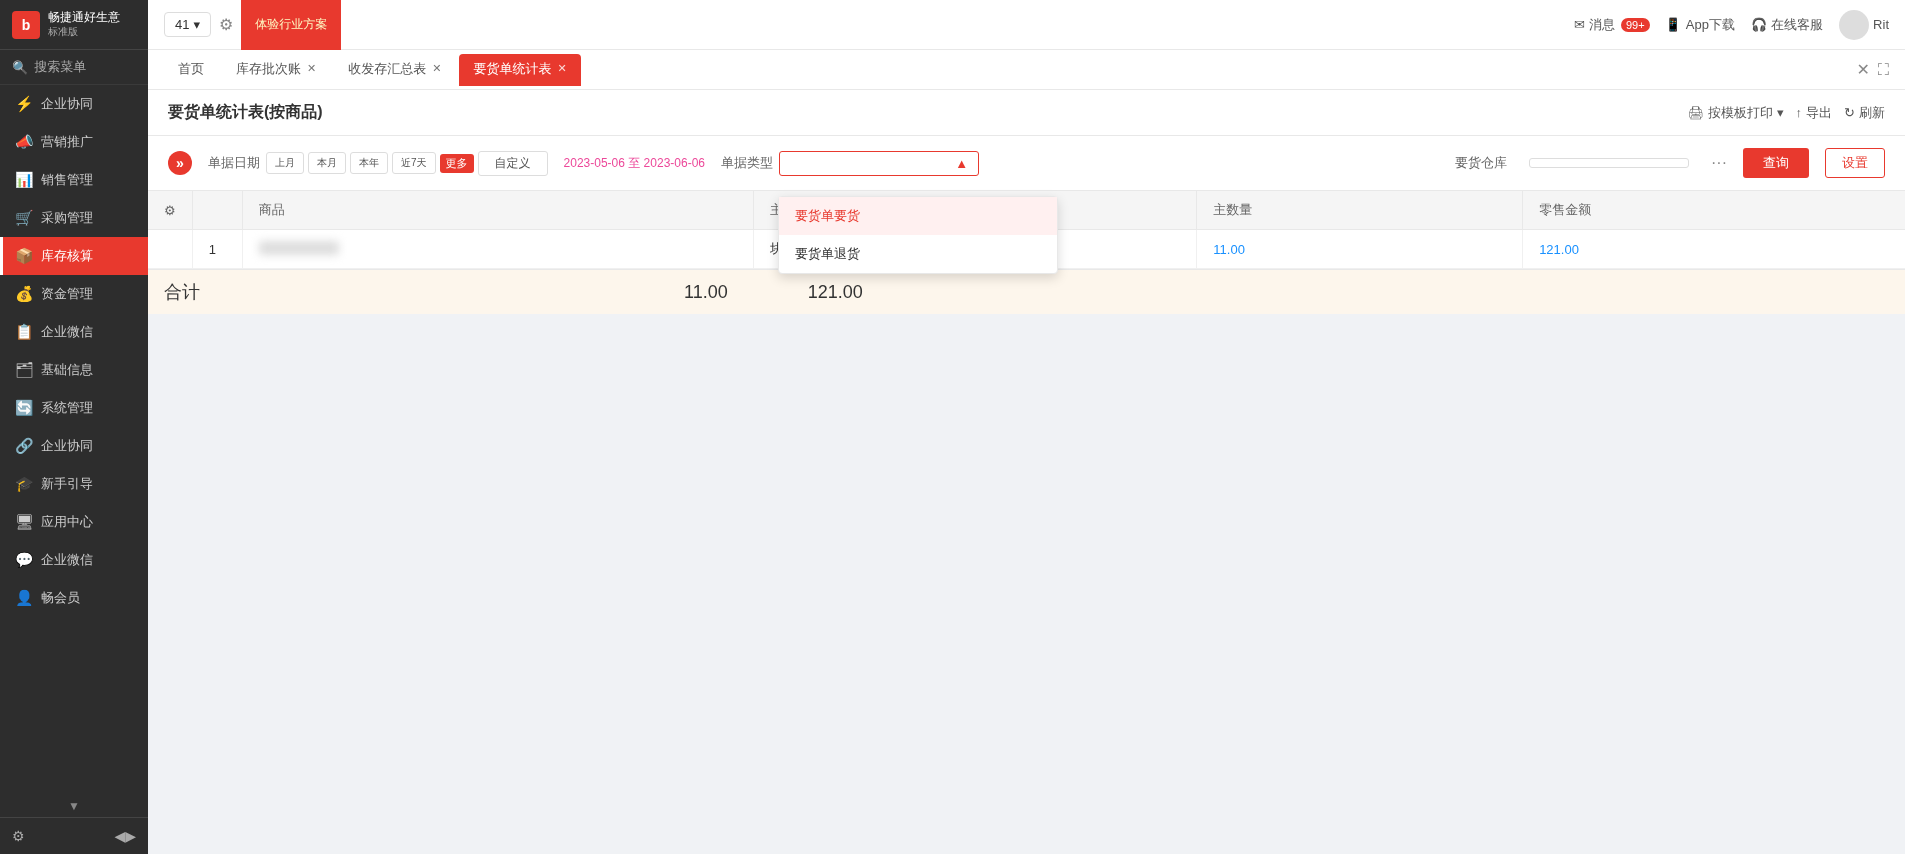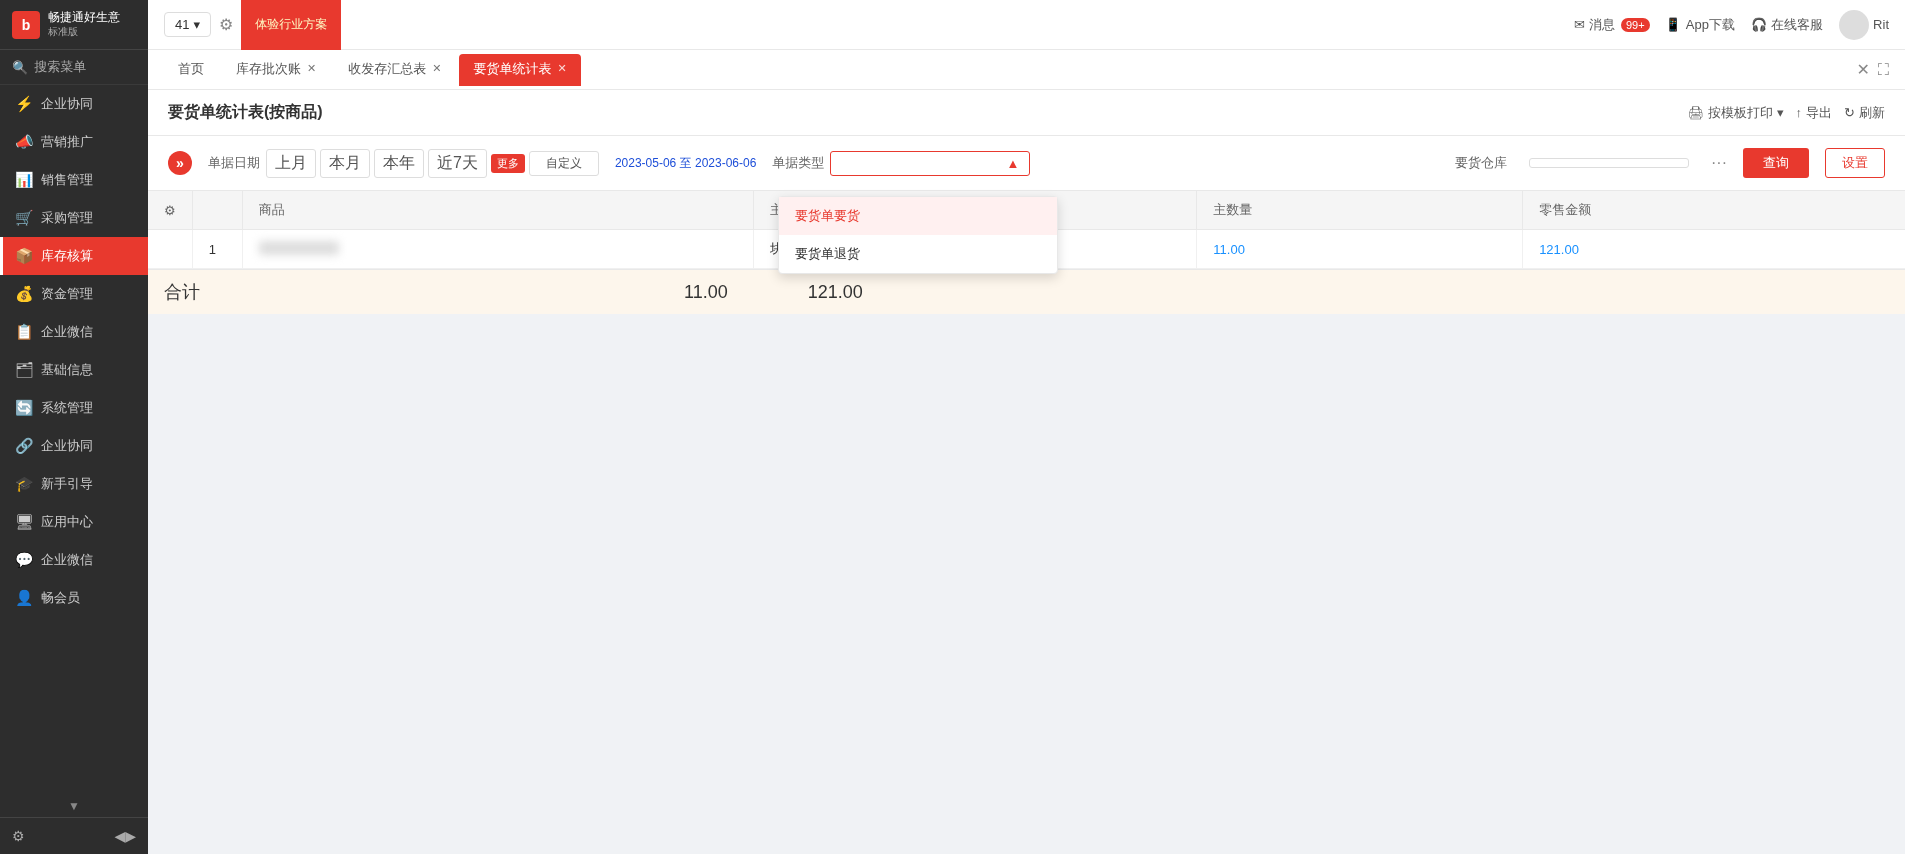--- a/index.html
+++ b/index.html
@@ -170,31 +170,31 @@
       background: #e8392e; color: white;
       border-radius: 50%; display: flex; align-items: center; justify-content: center;
       cursor: pointer; font-size: 14px; font-weight: bold;
       flex-shrink: 0;
     }
     .filter-group { display: flex; align-items: center; gap: 6px; }
     .filter-label { color: #666; font-size: 13px; }
     .date-shortcuts { display: flex; align-items: center; gap: 4px; }
     .date-shortcut-btn {
       padding: 3px 8px; border: 1px solid #ddd; border-radius: 3px;
-      cursor: pointer; font-size: 16px; color: #555; background: #fff;
+      cursor: pointer; font-size: 10px; color: #555; background: #fff;
     }
     .date-shortcut-more {
       background: #e8392e; color: white; border: none;
       padding: 2px 6px; border-radius: 3px; font-size: 11px; cursor: pointer;
     }
     .date-shortcut-custom {
       padding: 3px 16px; border: 1px solid #ddd; border-radius: 3px;
       cursor: pointer; font-size: 12px; color: #555; background: #fff;
     }
-    .date-range-display { font-size: 12px; color: #1d4ed8; }
+    .date-range-display { font-size: 12px; color: #ec4899; }
 
     .filter-type-group { display: flex; align-items: center; gap: 6px; }
     .filter-type-input {
       border: 1px solid #e8392e; border-radius: 3px;
       padding: 4px 10px; font-size: 13px; width: 200px;
       outline: none; color: #333;
       display: flex; align-items: center; justify-content: space-between;
       cursor: pointer; background: white;
     }
 

